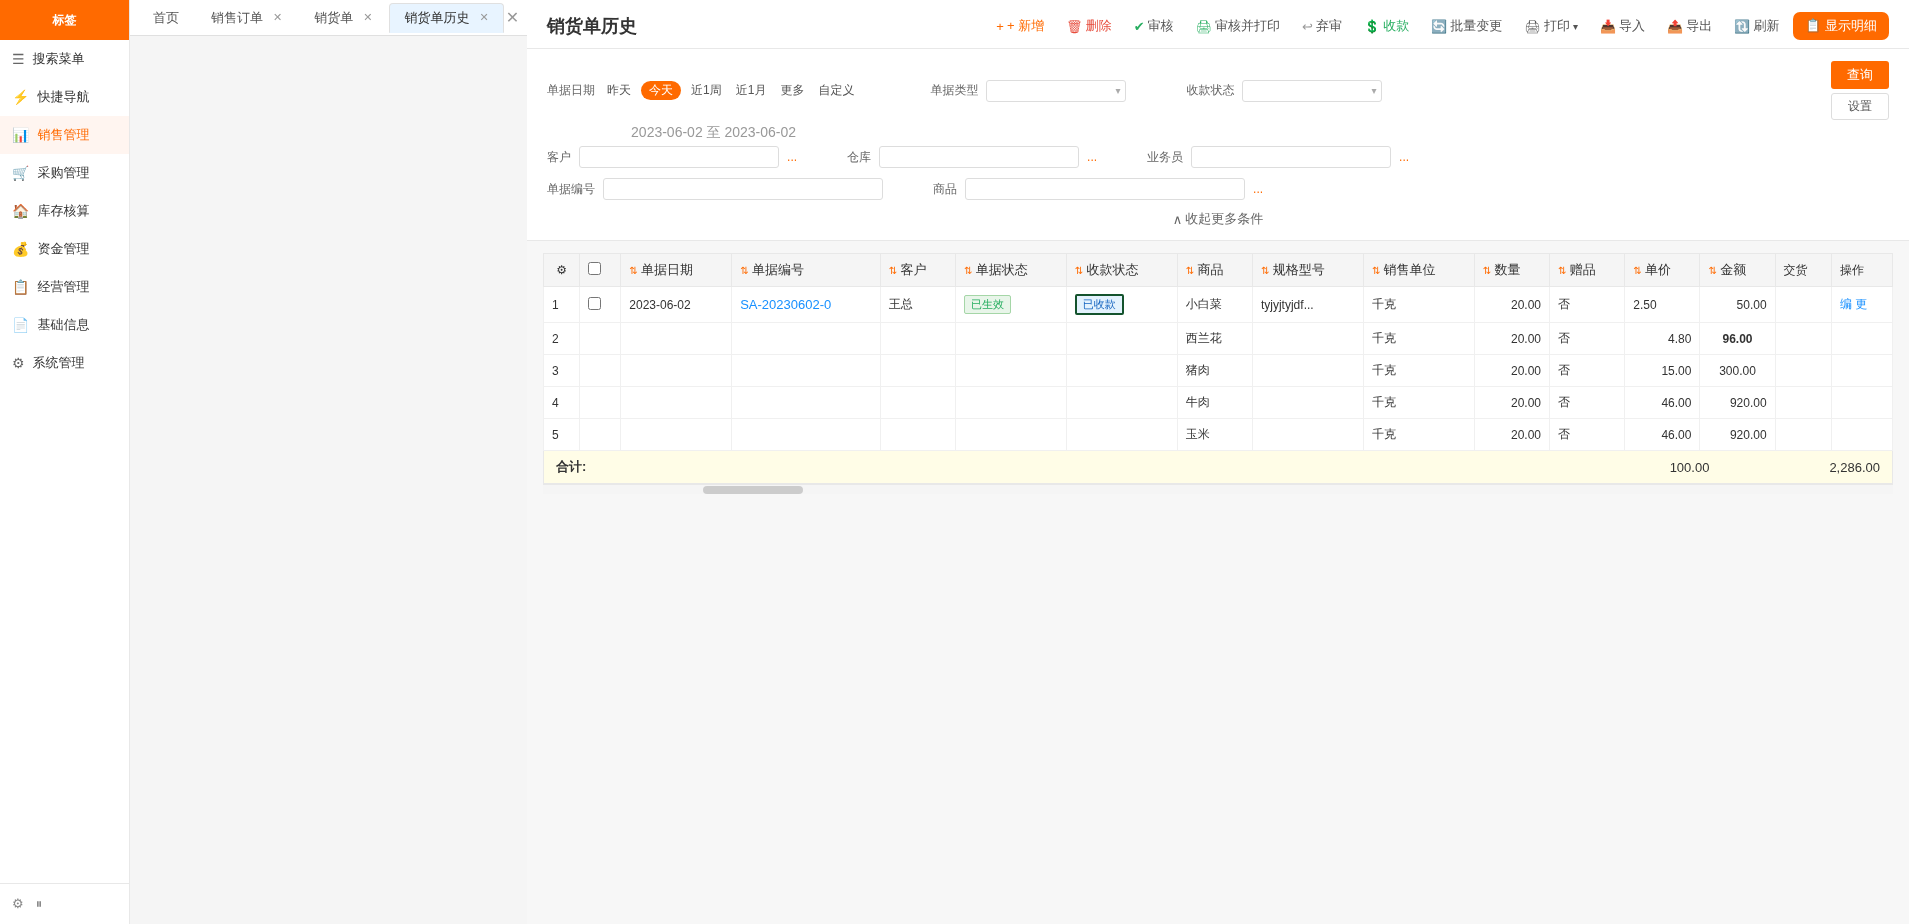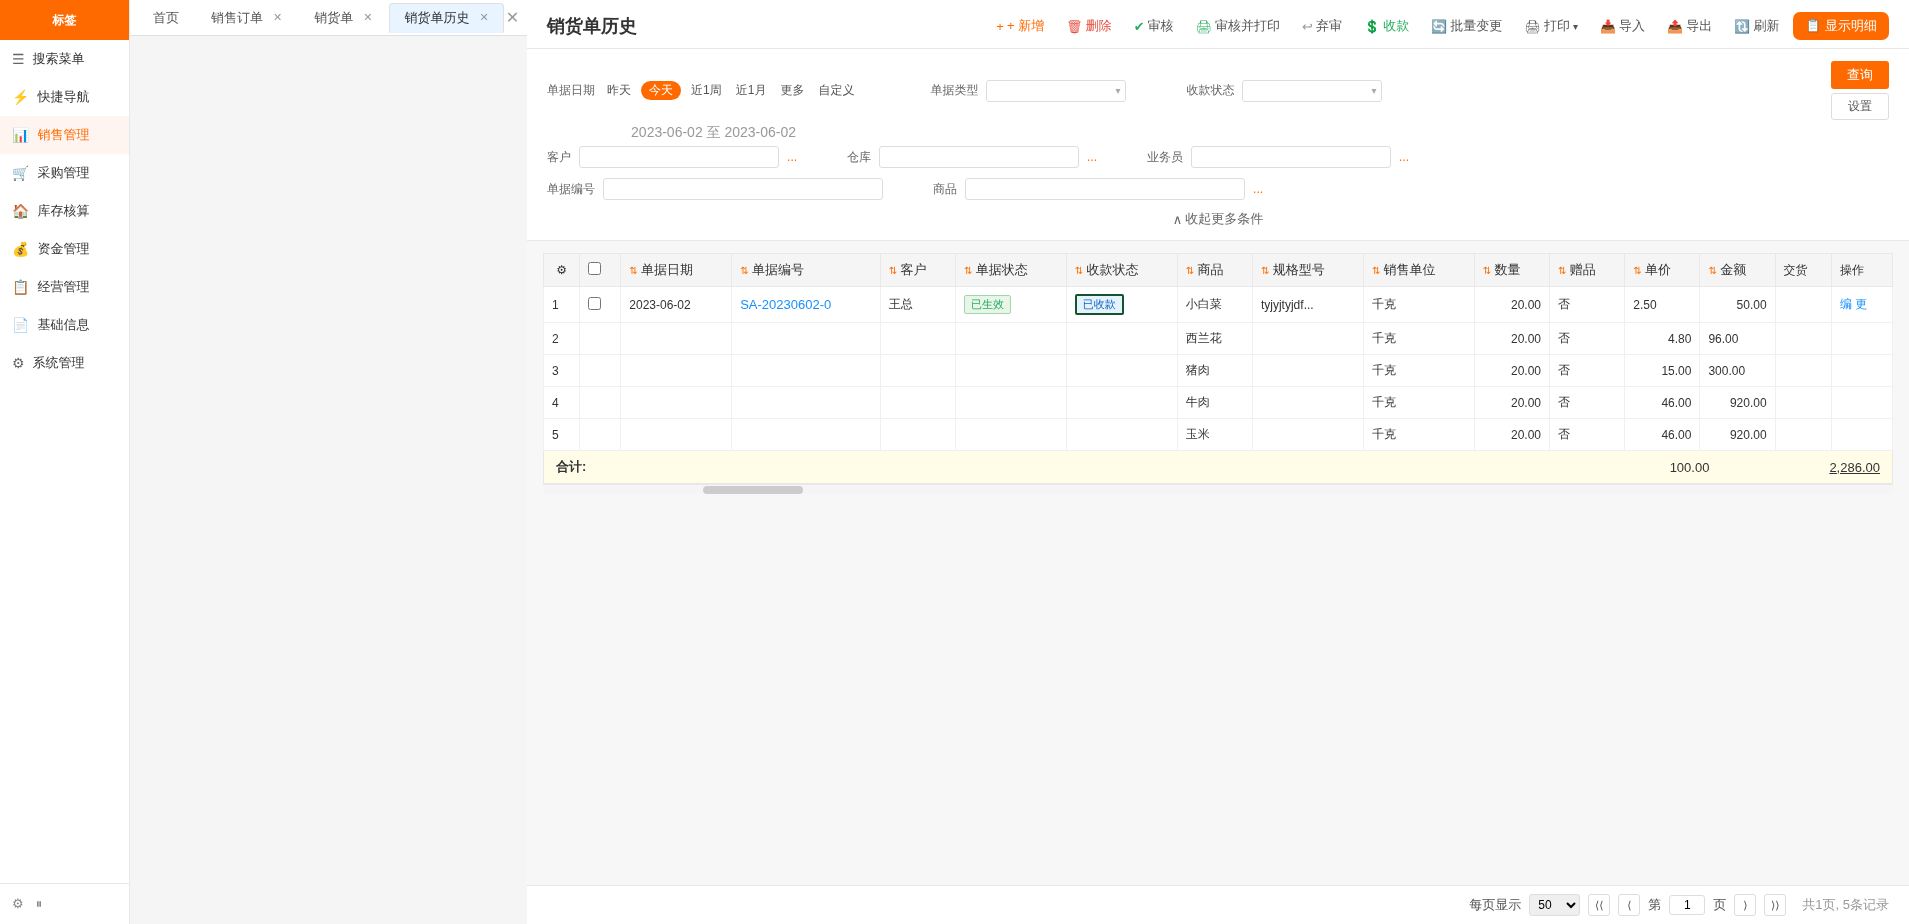--- a/index.html
+++ b/index.html
@@ -686,39 +686,39 @@
               <td></td>
               <td></td>
               <td></td>
               <td></td>
               <td>西兰花</td>
               <td></td>
               <td>千克</td>
               <td style="text-align:right;">20.00</td>
               <td>否</td>
               <td style="text-align:right;">4.80</td>
-              <td style="text-align:left;">96.00</td>
+              <td style="text-align:center;font-weight:bold;">96.00</td>
               <td></td>
               <td></td>
             </tr>
             <tr>
               <td>3</td>
               <td></td>
               <td></td>
               <td></td>
               <td></td>
               <td></td>
               <td></td>
               <td>猪肉</td>
               <td></td>
               <td>千克</td>
               <td style="text-align:right;">20.00</td>
               <td>否</td>
               <td style="text-align:right;">15.00</td>
-              <td style="text-align:left;">300.00</td>
+              <td style="text-align:center;">300.00</td>
               <td></td>
               <td></td>
             </tr>
             <tr>
               <td>4</td>
               <td></td>
               <td></td>
               <td></td>
               <td></td>
               <td></td>
@@ -751,39 +751,24 @@
               <td></td>
               <td></td>
             </tr>
           </tbody>
       </table>
 
       <div class="table-footer">
         <span class="total-label">合计:</span>
         <div class="footer-sum">
           <span style="margin-left:600px;">100.00</span>
-          <span style="margin-left:80px;text-decoration:underline;">2,286.00</span>
+          <span style="margin-left:80px;">2,286.00</span>
         </div>
       </div>
 
       <div class="scrollbar-row">
         <div class="scrollbar-thumb"></div>
       </div>
     </div>
 
-    <div class="pagination-bar">
-      <span>每页显示</span>
-      <select class="page-select">
-        <option value="50">50</option>
-        <option value="100">100</option>
-      </select>
-      <button class="page-btn">⟨⟨</button>
-      <button class="page-btn">⟨</button>
-      <span>第</span>
-      <input class="page-input" type="text" value="1" style="">
-      <span>页</span>
-      <button class="page-btn">⟩</button>
-      <button class="page-btn">⟩⟩</button>
-      <span style="margin-left:8px;color:#999;">共1页, 5条记录</span>
-    </div>
 
   </div>
 </div>
 
 </body></html>

